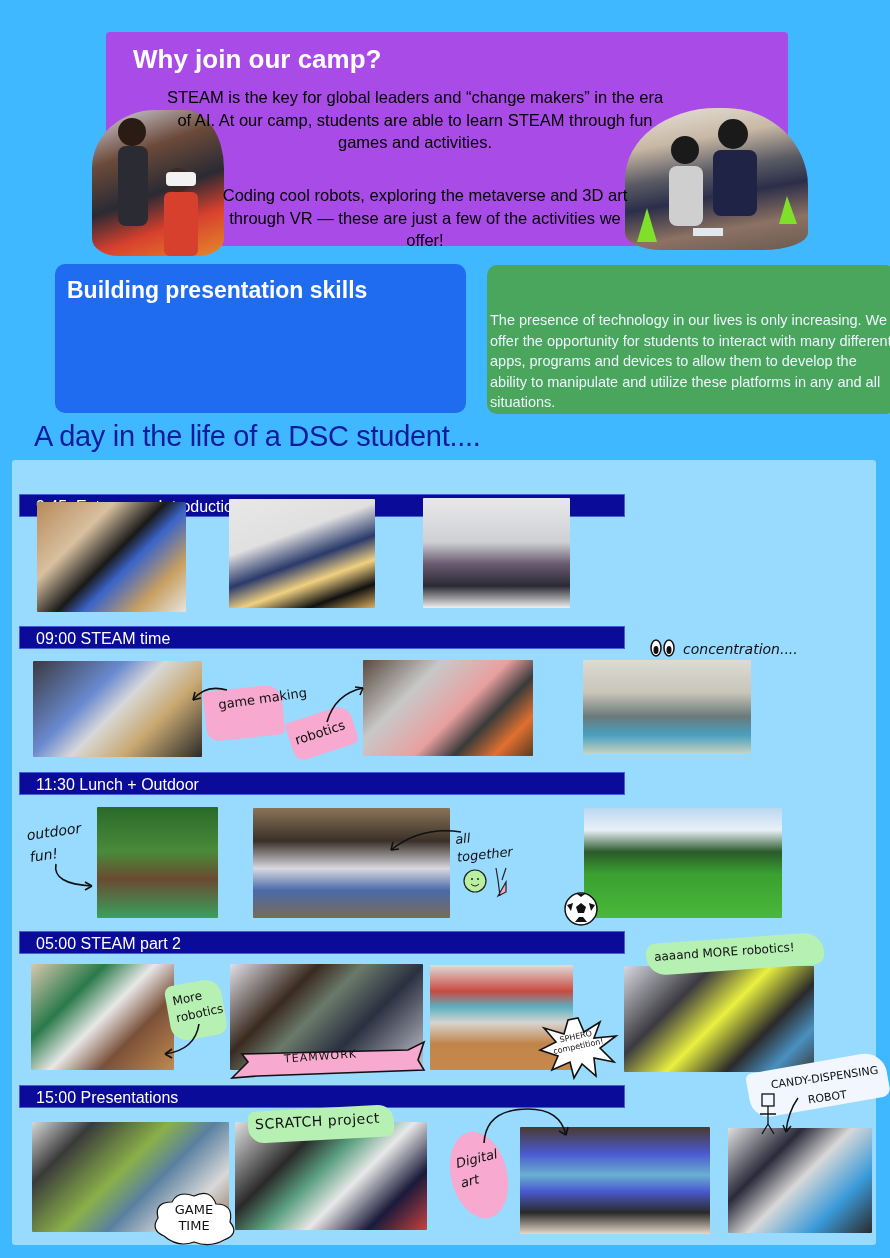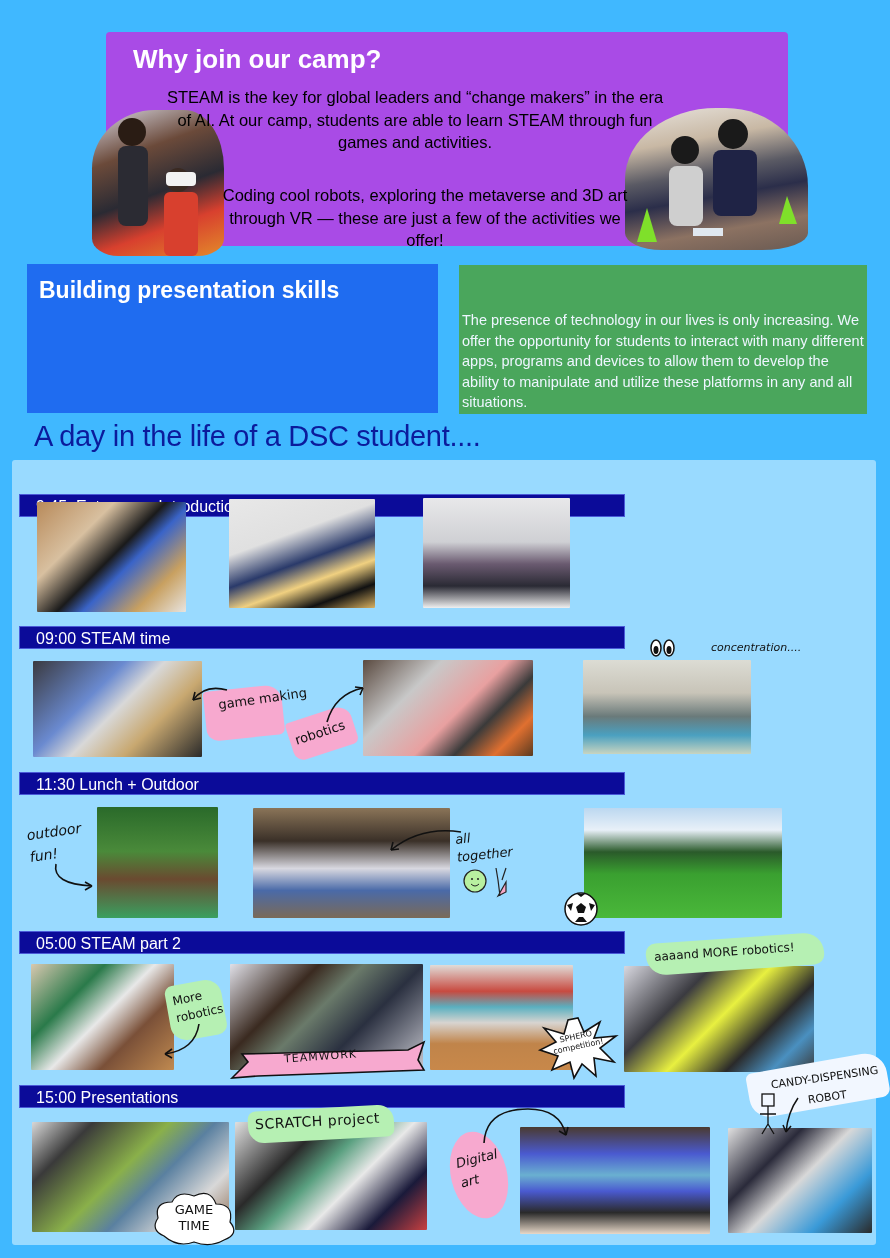--- a/index.html
+++ b/index.html
@@ -8,21 +8,21 @@
   .abs { position: absolute; }
   .why-box { left: 106px; top: 32px; width: 682px; height: 214px; background: #a94be6; border-radius: 4px; }
   .why-title { left: 133px; top: 44px; font-size: 26px; font-weight: bold; color: #fff; }
   .why-p { color: #000000; font-size: 16.5px; line-height: 22.5px; text-align: center; }
   .why-p1 { left: 160px; top: 86px; width: 510px; }
   .why-p2 { left: 215px; top: 184px; width: 420px; }
   .blob { background: #8a5a3c; overflow: hidden; }
   .blob-left { left: 92px; top: 110px; width: 132px; height: 146px; border-radius: 48% 30% 20% 20% / 40% 40% 12% 12%; background: linear-gradient(160deg,#d9d9e4 0%,#6b4a3a 30%,#2a2a33 55%,#d8402e 75%,#e38a2a 100%); }
   .blob-right { left: 625px; top: 108px; width: 183px; height: 142px; border-radius: 50% 45% 25% 20% / 50% 55% 12% 12%; background: linear-gradient(170deg,#e8e4de 0%,#c8b8a4 25%,#5a5a64 45%,#2b2e4a 60%,#8c7262 80%,#6a5a52 100%); }
 
-  .card { border-radius: 0; color: #fff; }
+  .card { border-radius: 10px; color: #fff; margin-left: 28px; }
   .card-blue { left: 27px; top: 264px; width: 411px; height: 149px; background: #1f6cf0; }
   .card-green { left: 459px; top: 265px; width: 408px; height: 149px; background: #4aa65c; }
   .card-title { font-size: 23px; font-weight: bold; color: #fff; }
   .card-text { font-size: 14.5px; line-height: 20.5px; color: #eef6ff; }
 
   .day-title { left: 34px; top: 420px; font-size: 29px; color: #0b1b9c; letter-spacing: -0.3px; }
   .panel { left: 12px; top: 460px; width: 864px; height: 785px; background: #99daff; border-radius: 3px; }
   .bar { left: 19px; width: 606px; height: 23px; background: #0b0b99; color: #fff; font-size: 16px; padding-left: 16px; line-height: 23px; border: 1px solid #4a5ad8; }
 
   .photo { border-radius: 1px; overflow: hidden; }
@@ -90,21 +90,21 @@
   <path d="M8 20 l2 -8 M8 20 l8 -2" stroke="#111" stroke-width="1.6" fill="none"></path>
   <path d="M142 42 Q150 14 178 8" stroke="#111" stroke-width="1.6" fill="none"></path>
   <path d="M178 8 l-8 -1 M178 8 l-3 7" stroke="#111" stroke-width="1.6" fill="none"></path>
 </svg>
 <svg class="abs" style="left:650px;top:638px;" width="30" height="22">
   <ellipse cx="6" cy="10" rx="5" ry="8" fill="#fff" stroke="#111" stroke-width="1.5"></ellipse>
   <ellipse cx="6" cy="12" rx="2.5" ry="4" fill="#111"></ellipse>
   <ellipse cx="19" cy="10" rx="5" ry="8" fill="#fff" stroke="#111" stroke-width="1.5"></ellipse>
   <ellipse cx="19" cy="12" rx="2.5" ry="4" fill="#111"></ellipse>
 </svg>
-<div class="abs hand" style="left:683px;top:641px;font-size:11px;margin-left:28px;">concentration....</div>
+<div class="abs hand" style="left:683px;top:641px;font-size:14px;">concentration....</div>
 
 <div class="abs bar" style="top:772px;">11:30 Lunch + Outdoor</div>
 <div class="abs photo" style="left:97px;top:807px;width:121px;height:111px;background:linear-gradient(180deg,#2a6a2a 0%,#4a8a3a 40%,#6a4a30 65%,#3aa060 100%);"></div>
 <div class="abs photo" style="left:253px;top:808px;width:197px;height:110px;background:linear-gradient(180deg,#8a7458 0%,#3a3028 30%,#d8d8e0 55%,#4a6aa8 75%,#7a6a58 100%);"></div>
 <div class="abs photo" style="left:584px;top:808px;width:198px;height:110px;background:linear-gradient(180deg,#bcd8f0 0%,#e8f0f8 20%,#2a5a2a 40%,#3aa030 60%,#4ab83a 100%);"></div>
 <div class="abs hand" style="left:28px;top:820px;font-size:14px;line-height:22px;width:60px;transform:rotate(-8deg);">outdoor fun!</div>
 <svg class="abs" style="left:50px;top:862px;" width="48" height="30">
   <path d="M6 2 Q2 22 42 24" stroke="#111" stroke-width="1.6" fill="none"></path>
   <path d="M42 24 l-7 -4 M42 24 l-7 4" stroke="#111" stroke-width="1.6" fill="none"></path>
 </svg>

